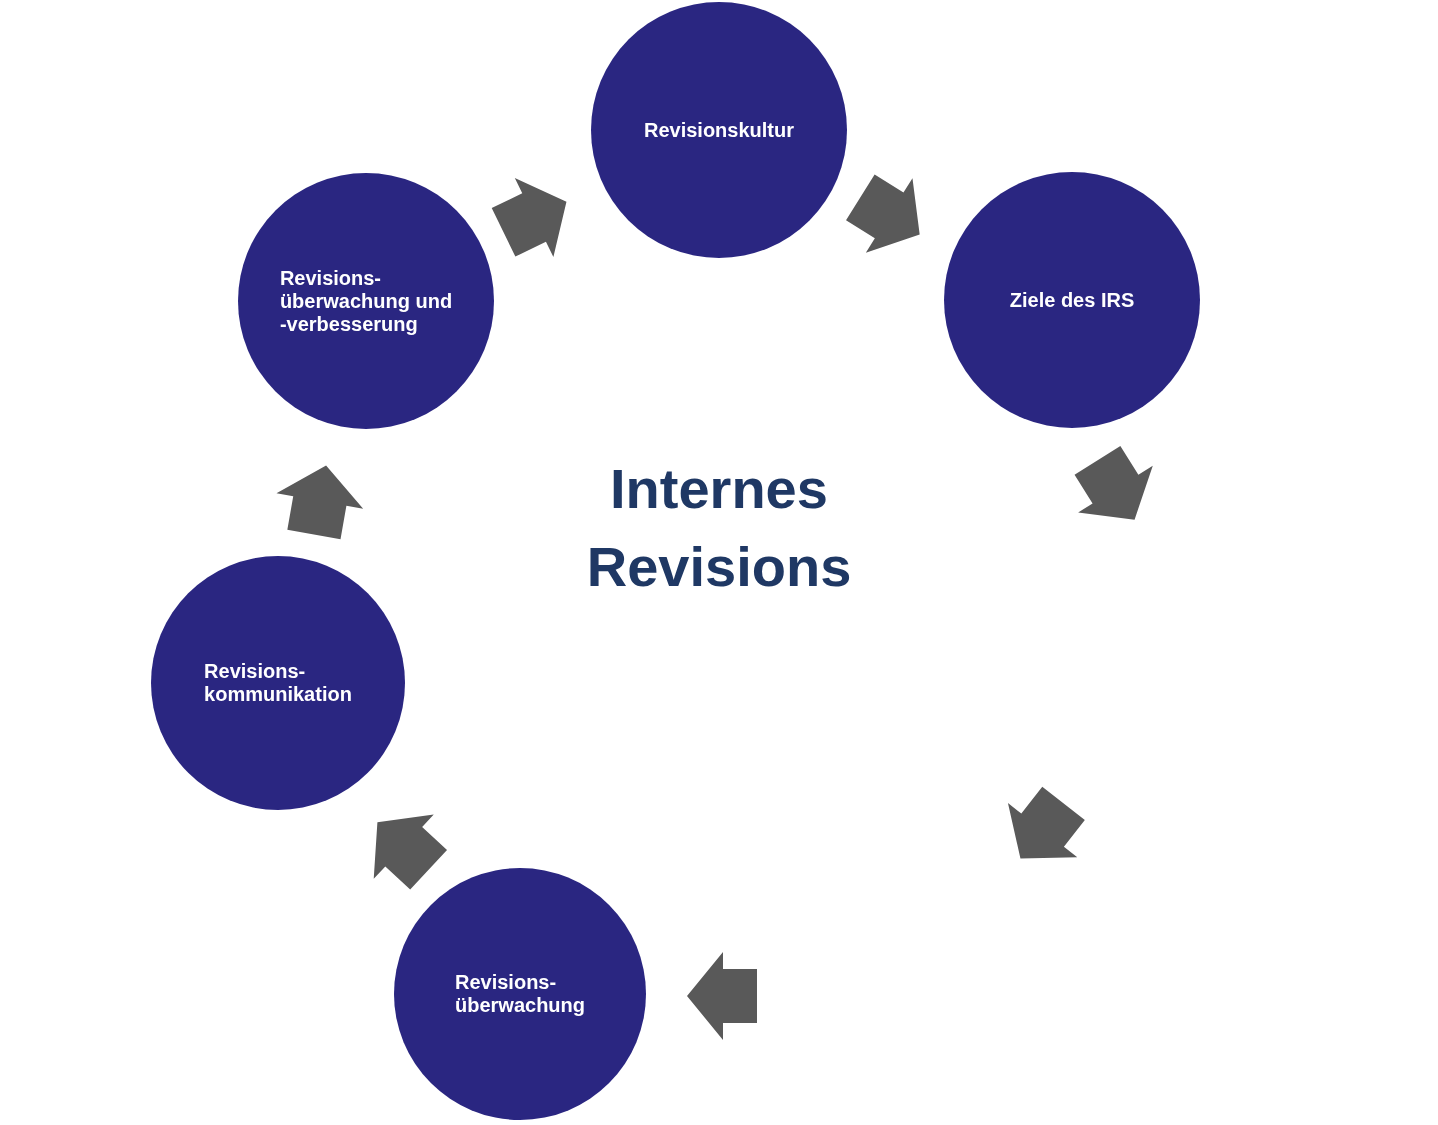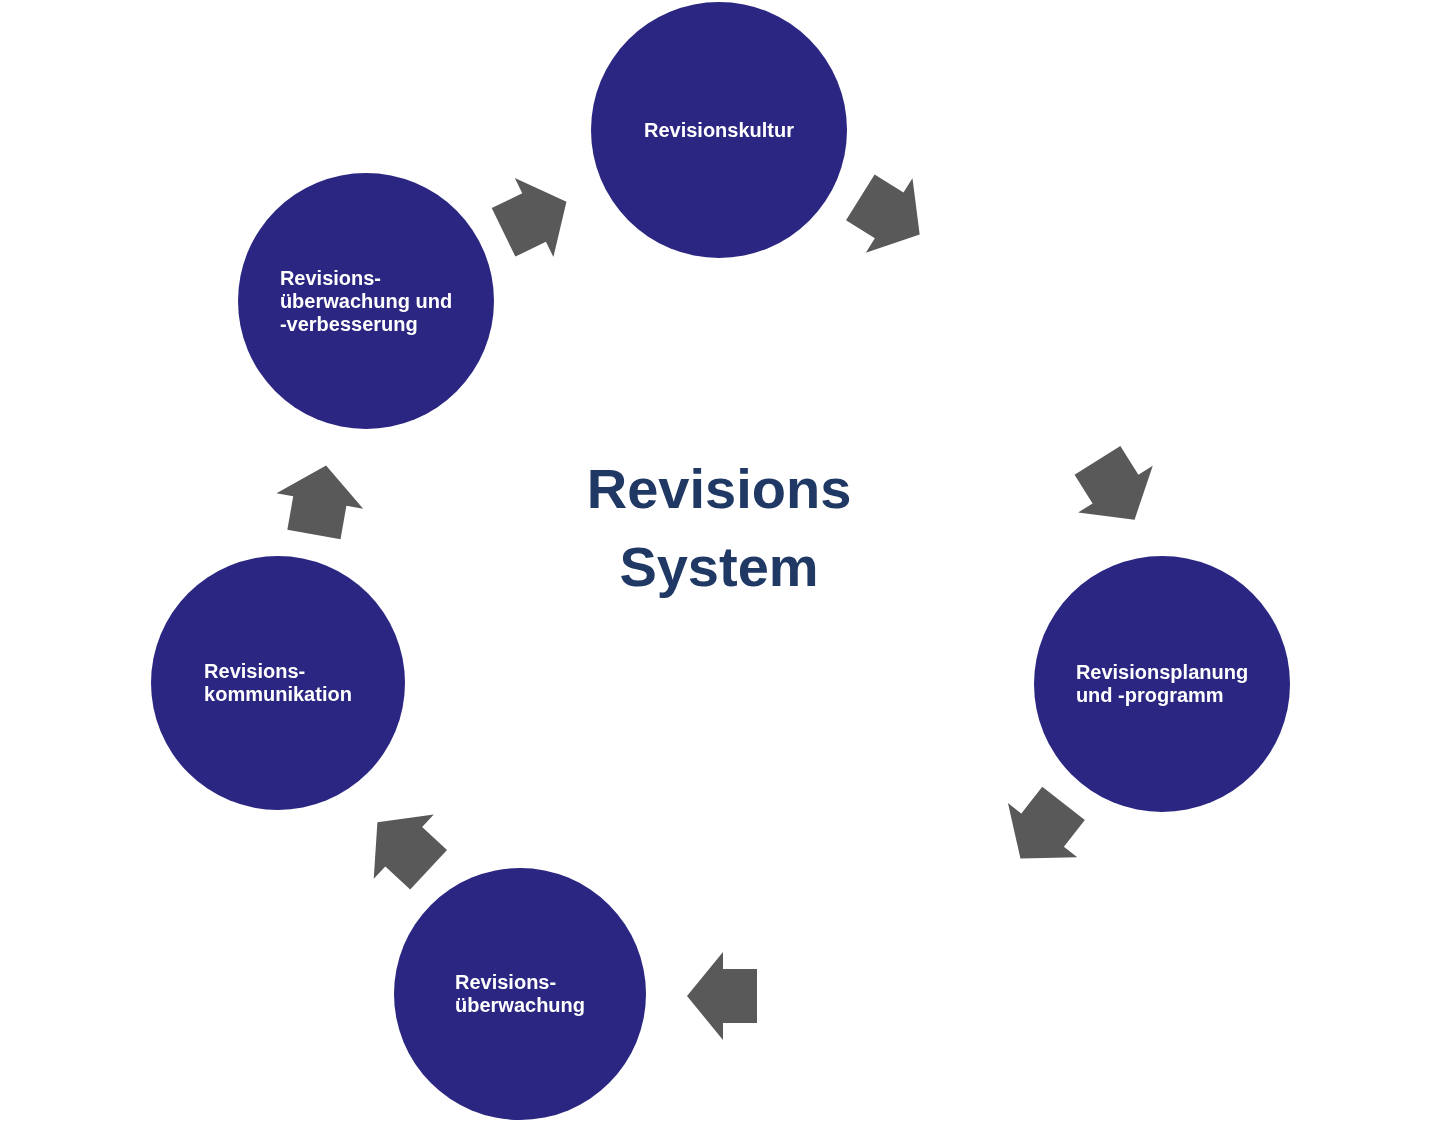--- a/index.html
+++ b/index.html
@@ -71,37 +71,36 @@
   .a5{left:687px;  top:952px; transform:rotate(180deg);}
   .a6{left:368px;  top:802px; transform:rotate(-137deg);}
   .a7{left:285px;  top:456px; transform:rotate(-80deg);}
 </style>
 </head>
 <body>
 
 <div class="canvas">
 
   <div class="center-title">
+    <div>Internes</div>
     <div>Revisions</div>
-    <div>System</div>
   </div>
 
   <div class="circle n-kultur">
     <div class="label">
       <div>Revisionskultur</div>
     </div>
   </div>
 
-
-  <div class="circle n-planung">
+  <div class="circle n-ziele">
     <div class="label">
-      <div>Revisionsplanung</div>
-      <div>und -programm</div>
+      <div>Ziele des IRS</div>
     </div>
   </div>
+
 
 
   <div class="circle n-durchfuehrung">
     <div class="label">
       <div>Revisions-</div>
       <div>überwachung</div>
     </div>
   </div>
 
   <div class="circle n-kommunikation">

